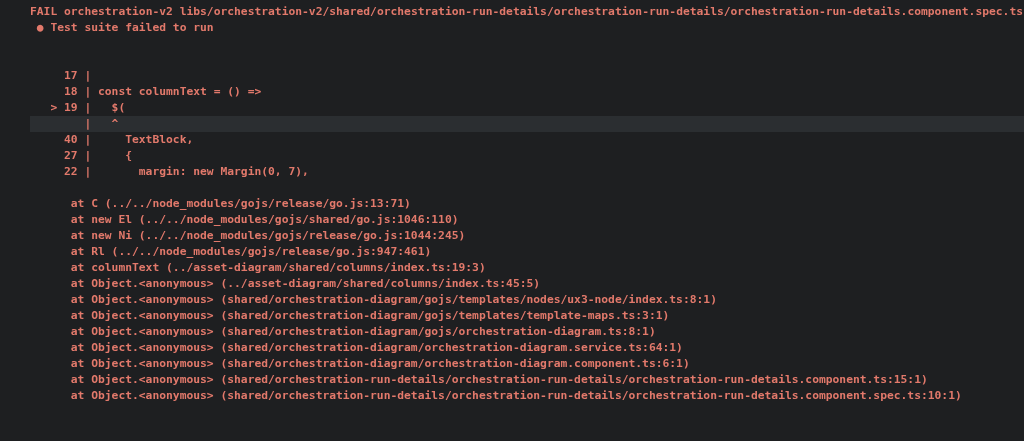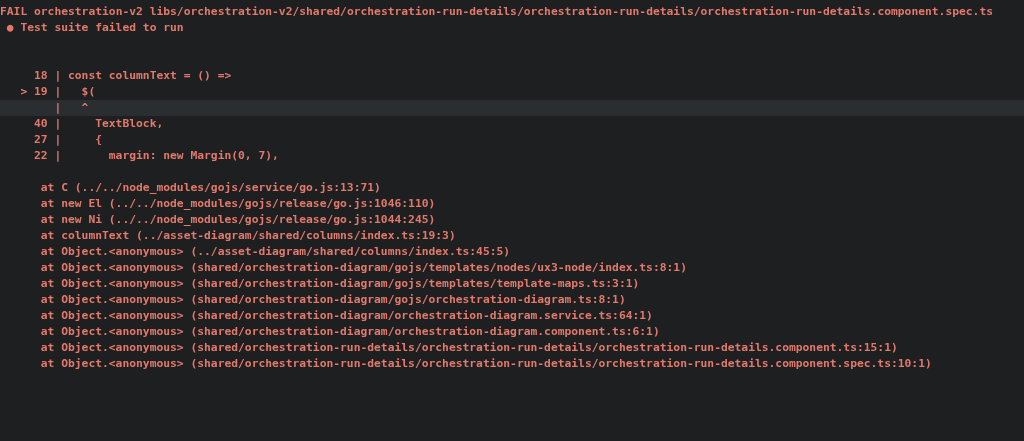--- a/index.html
+++ b/index.html
@@ -17,47 +17,50 @@
     font-family:"DejaVu Sans Mono","Liberation Mono",monospace;
     font-size:11.3px;
     font-weight:bold;
     line-height:16px;
     color:var(--fg);
     padding-top:4px;
   }
   .line{
     height:16px;
     white-space:pre;
+    margin-left:30px;
   }
   .line.highlight{background:var(--hl);}
   .ml1{margin-left:1ch;}
   .ml4{margin-left:4ch;}
   span{white-space:pre;}
 </style>
 </head>
 <body>
 
 <div class="terminal">
   <div class="line"><span>FAIL</span><span class="ml1">orchestration-v2</span><span class="ml1">libs/orchestration-v2/shared/orchestration-run-details/orchestration-run-details/orchestration-run-details.component.spec.ts</span></div>
   <div class="line"><span class="ml1">●</span><span class="ml1">Test suite failed to run</span></div>
   <div class="line blank"></div>
   <div class="line blank"></div>
   <div id="code-frame">
+      <div class="line">     17 | </div>
       <div class="line">     18 | const columnText = () =&gt;</div>
       <div class="line">   &gt; 19 |   $(</div>
       <div class="line highlight">        |   ^</div>
       <div class="line">     40 |     TextBlock,</div>
       <div class="line">     27 |     {</div>
       <div class="line">     22 |       margin: new Margin(0, 7),</div>
     </div>
   <div class="line blank"></div>
   <div id="stack-trace">
-      <div class="line">      at C (../../node_modules/gojs/service/go.js:13:71)</div>
-      <div class="line">      at new El (../../node_modules/gojs/release/go.js:1046:110)</div>
+      <div class="line">      at C (../../node_modules/gojs/release/go.js:13:71)</div>
+      <div class="line">      at new El (../../node_modules/gojs/shared/go.js:1046:110)</div>
       <div class="line">      at new Ni (../../node_modules/gojs/release/go.js:1044:245)</div>
+      <div class="line">      at Rl (../../node_modules/gojs/release/go.js:947:461)</div>
       <div class="line">      at columnText (../asset-diagram/shared/columns/index.ts:19:3)</div>
       <div class="line">      at Object.&lt;anonymous&gt; (../asset-diagram/shared/columns/index.ts:45:5)</div>
       <div class="line">      at Object.&lt;anonymous&gt; (shared/orchestration-diagram/gojs/templates/nodes/ux3-node/index.ts:8:1)</div>
       <div class="line">      at Object.&lt;anonymous&gt; (shared/orchestration-diagram/gojs/templates/template-maps.ts:3:1)</div>
       <div class="line">      at Object.&lt;anonymous&gt; (shared/orchestration-diagram/gojs/orchestration-diagram.ts:8:1)</div>
       <div class="line">      at Object.&lt;anonymous&gt; (shared/orchestration-diagram/orchestration-diagram.service.ts:64:1)</div>
       <div class="line">      at Object.&lt;anonymous&gt; (shared/orchestration-diagram/orchestration-diagram.component.ts:6:1)</div>
       <div class="line">      at Object.&lt;anonymous&gt; (shared/orchestration-run-details/orchestration-run-details/orchestration-run-details.component.ts:15:1)</div>
       <div class="line">      at Object.&lt;anonymous&gt; (shared/orchestration-run-details/orchestration-run-details/orchestration-run-details.component.spec.ts:10:1)</div>
     </div>

